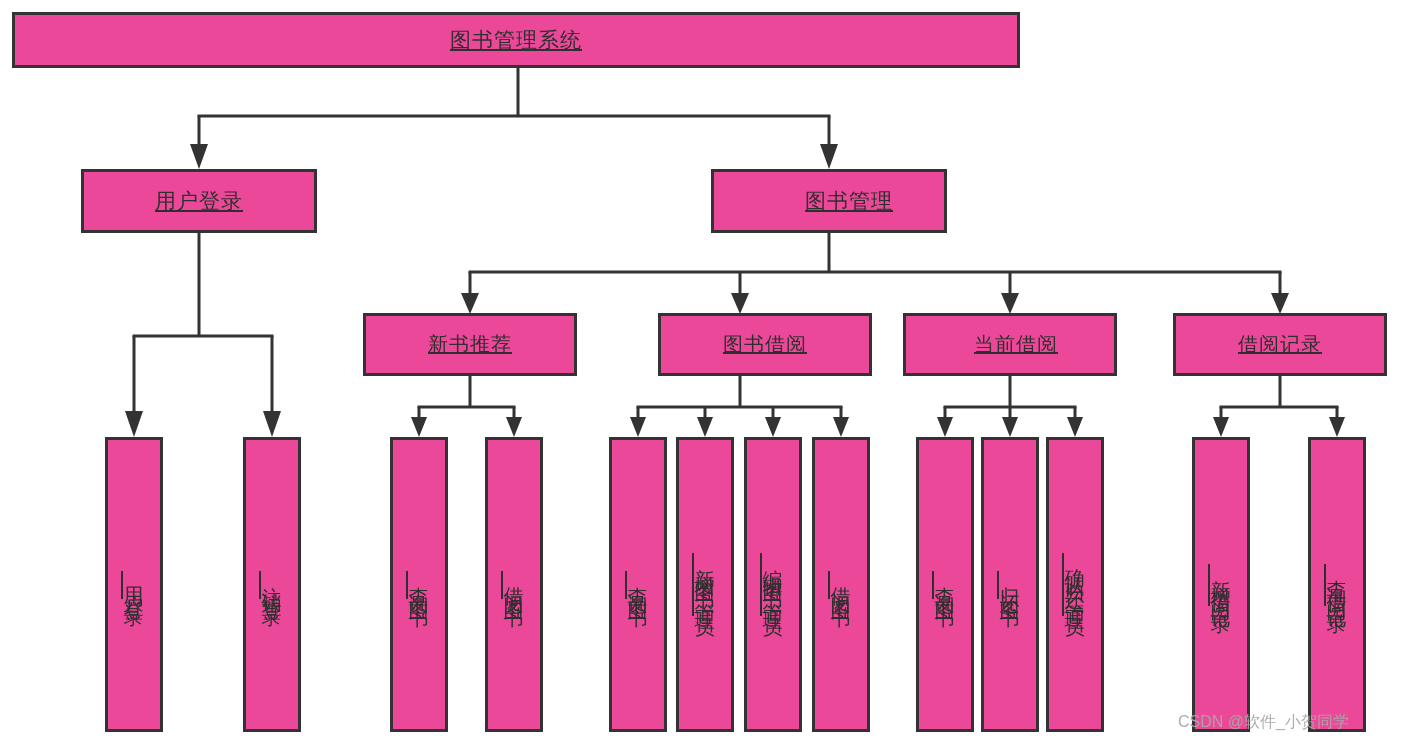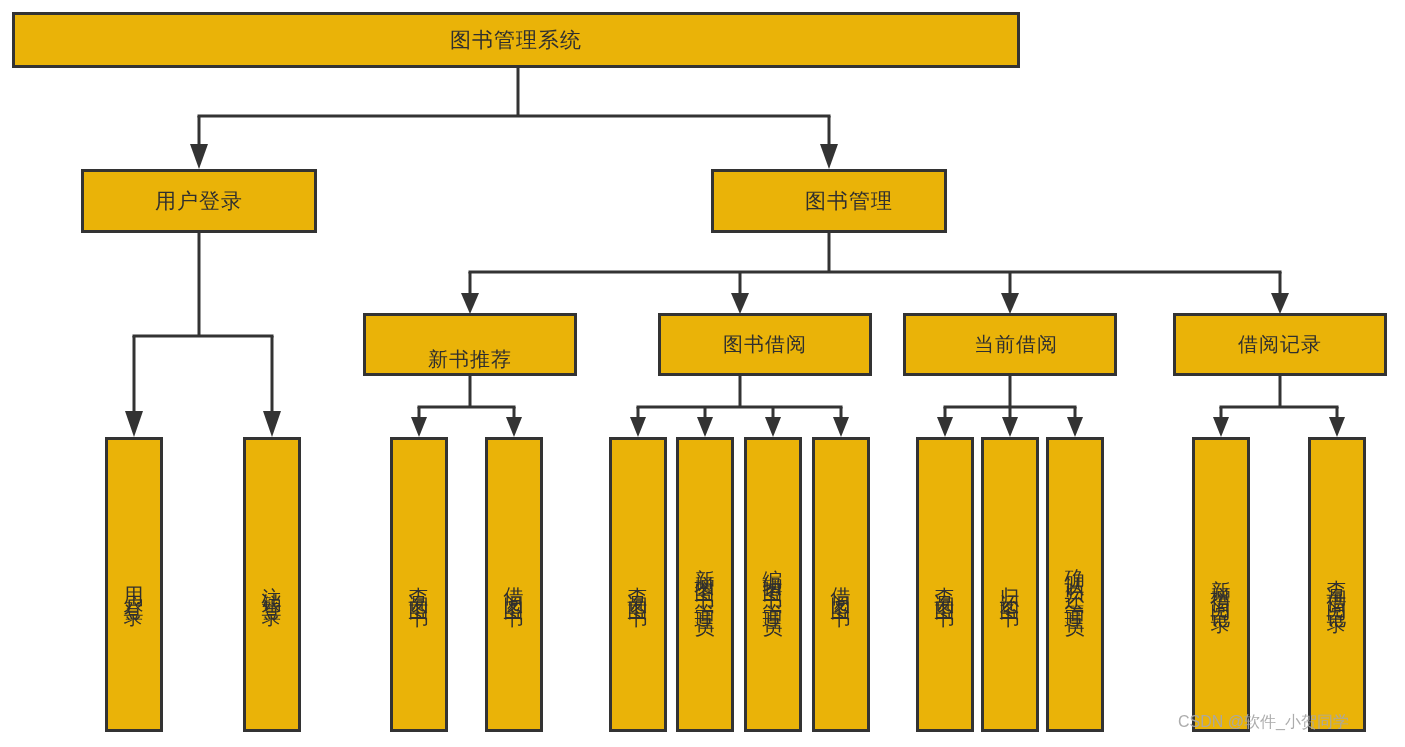--- a/index.html
+++ b/index.html
@@ -2,38 +2,38 @@
 <html><head>
 <meta charset="utf-8">
 <style>
   html,body{margin:0;padding:0;background:#fff;}
   #stage{
     position:relative;width:1405px;height:747px;background:#ffffff;overflow:hidden;
     font-family:"Liberation Sans","DejaVu Sans",sans-serif;color:#2f2f2f;
   }
   #connectors{position:absolute;left:0;top:0;width:1405px;height:747px;}
   .box{
-    position:absolute;box-sizing:border-box;border:3px solid #333333;background:#eab308;
+    position:absolute;box-sizing:border-box;border:3px solid #333333;background:#ec4899;
     display:flex;align-items:center;justify-content:center;text-align:center;
-    color:#2f2f2f;z-index:2;
+    color:#2f2f2f;z-index:2;text-decoration:underline;
   }
   .hbox{font-size:21px;letter-spacing:1px;}
   .vbox{font-size:20px;}
   .vbox span{
     writing-mode:vertical-rl;text-orientation:mixed;letter-spacing:7px;line-height:1.1;
     display:block;
   }
   
   .p-root{left:12px;top:12px;width:1008px;height:56px;}
   
   .p-login{left:81px;top:169px;width:236px;height:64px;}
   .p-manage{left:711px;top:169px;width:236px;height:64px;padding-left:40px;}
   
   .p-sec{top:313px;width:214px;height:63px;font-size:20px;}
-  .p-sec0{left:363px;align-items:flex-end;}
+  .p-sec0{left:363px;}
   .p-sec1{left:658px;}
   .p-sec2{left:903px;padding-left:12px;}
   .p-sec3{left:1173px;align-items:center;}
   
   .leaf{top:437px;width:58px;height:295px;}
   .p-l-login0{left:105px;}
   .p-l-login1{left:243px;}
   .p-l-nb0{left:390px;}
   .p-l-nb1{left:485px;}
   .p-l-bb0{left:609px;}

